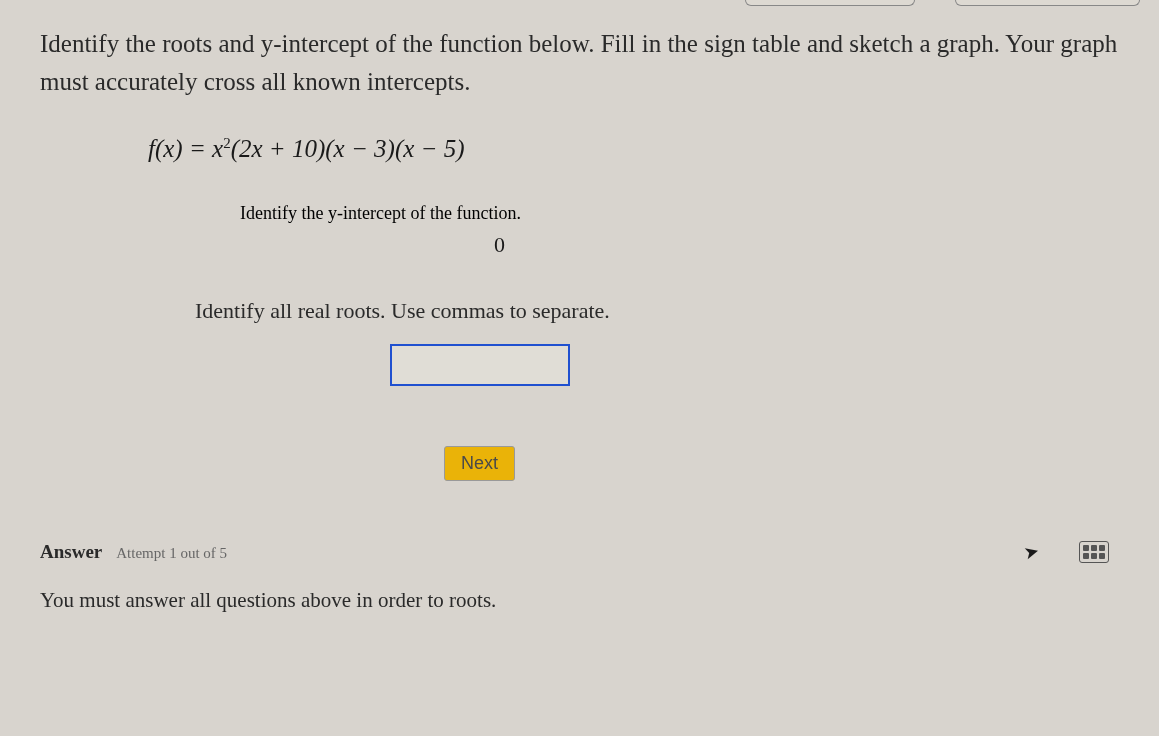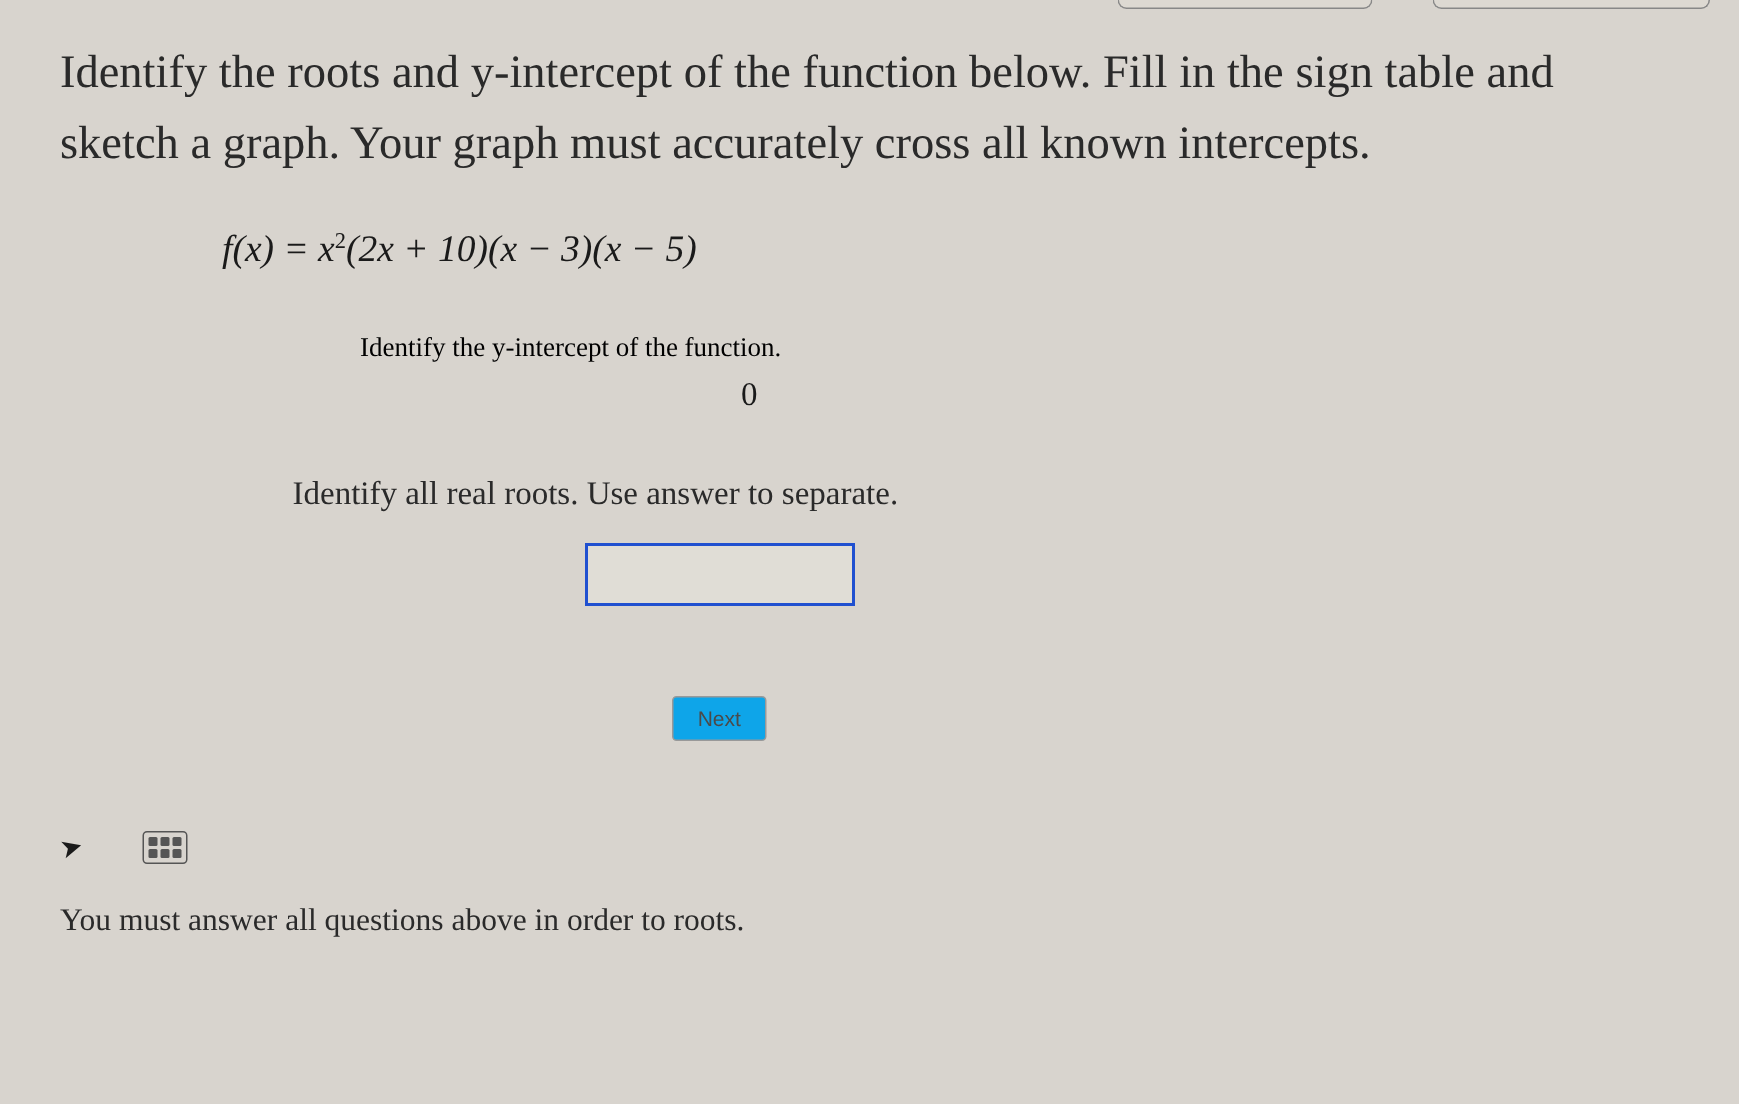--- a/index.html
+++ b/index.html
@@ -7,21 +7,21 @@
       width: 1159px;
       height: 736px;
       background: #d8d4ce;
       font-family: Georgia, 'Times New Roman', serif;
       color: #2a2a2a;
       padding: 25px 40px;
       position: relative;
       overflow: hidden;
     }
     .instruction {
-      font-size: 31px;
+      font-size: 25px;
       line-height: 1.5;
       color: #2a2a2a;
       margin-bottom: 35px;
     }
     .function-eq {
       font-family: 'Times New Roman', serif;
       font-style: italic;
       font-size: 25px;
       text-align: left;
       margin-left: 108px;
@@ -73,22 +73,22 @@
     }
     .next-container {
       display: flex;
       justify-content: center;
       margin-bottom: 60px;
       margin-left: -200px;
     }
     .next-btn {
       padding: 6px 16px;
       border: 1px solid #999;
-      background: #0ea5e9;
-      font-size: 14px;
+      background: #eab308;
+      font-size: 18px;
       font-family: Arial, sans-serif;
       color: #4a4a4a;
       cursor: pointer;
       border-radius: 3px;
     }
     .answer-row {
       font-size: 18px;
       color: #2a2a2a;
       margin-bottom: 25px;
       display: flex;
@@ -160,31 +160,35 @@
 
 <p class="instruction">Identify the roots and y-intercept of the function below. Fill in the sign table and sketch a graph. Your graph must accurately cross all known intercepts.</p>
 
 <div class="function-eq">
   <span>f(x) = </span><span>x</span><sup>2</sup><span>(2x + 10)(x − 3)(x − 5)</span>
 </div>
 
 <p class="prompt">Identify the y-intercept of the function.</p>
 <p class="yint-value">0</p>
 
-<p class="prompt2">Identify all real roots. Use answer to separate.</p>
+<p class="prompt2">Identify all real roots. Use commas to separate.</p>
 
 <div class="input-container">
   <input type="text" class="roots-input" value="" style="">
 </div>
 
 <div class="next-container">
   <button class="next-btn">Next</button>
 </div>
 
 <div class="answer-row">
+  <div class="answer-left">
+    <span class="answer-label">Answer</span>
+    <span class="attempt">Attempt 1 out of 5</span>
+  </div>
   <div class="answer-right">
     <span class="cursor-arrow">➤</span>
     <div class="keypad">
       <span></span>
         <span></span>
         <span></span>
         <span></span>
         <span></span>
         <span></span>
     </div>

